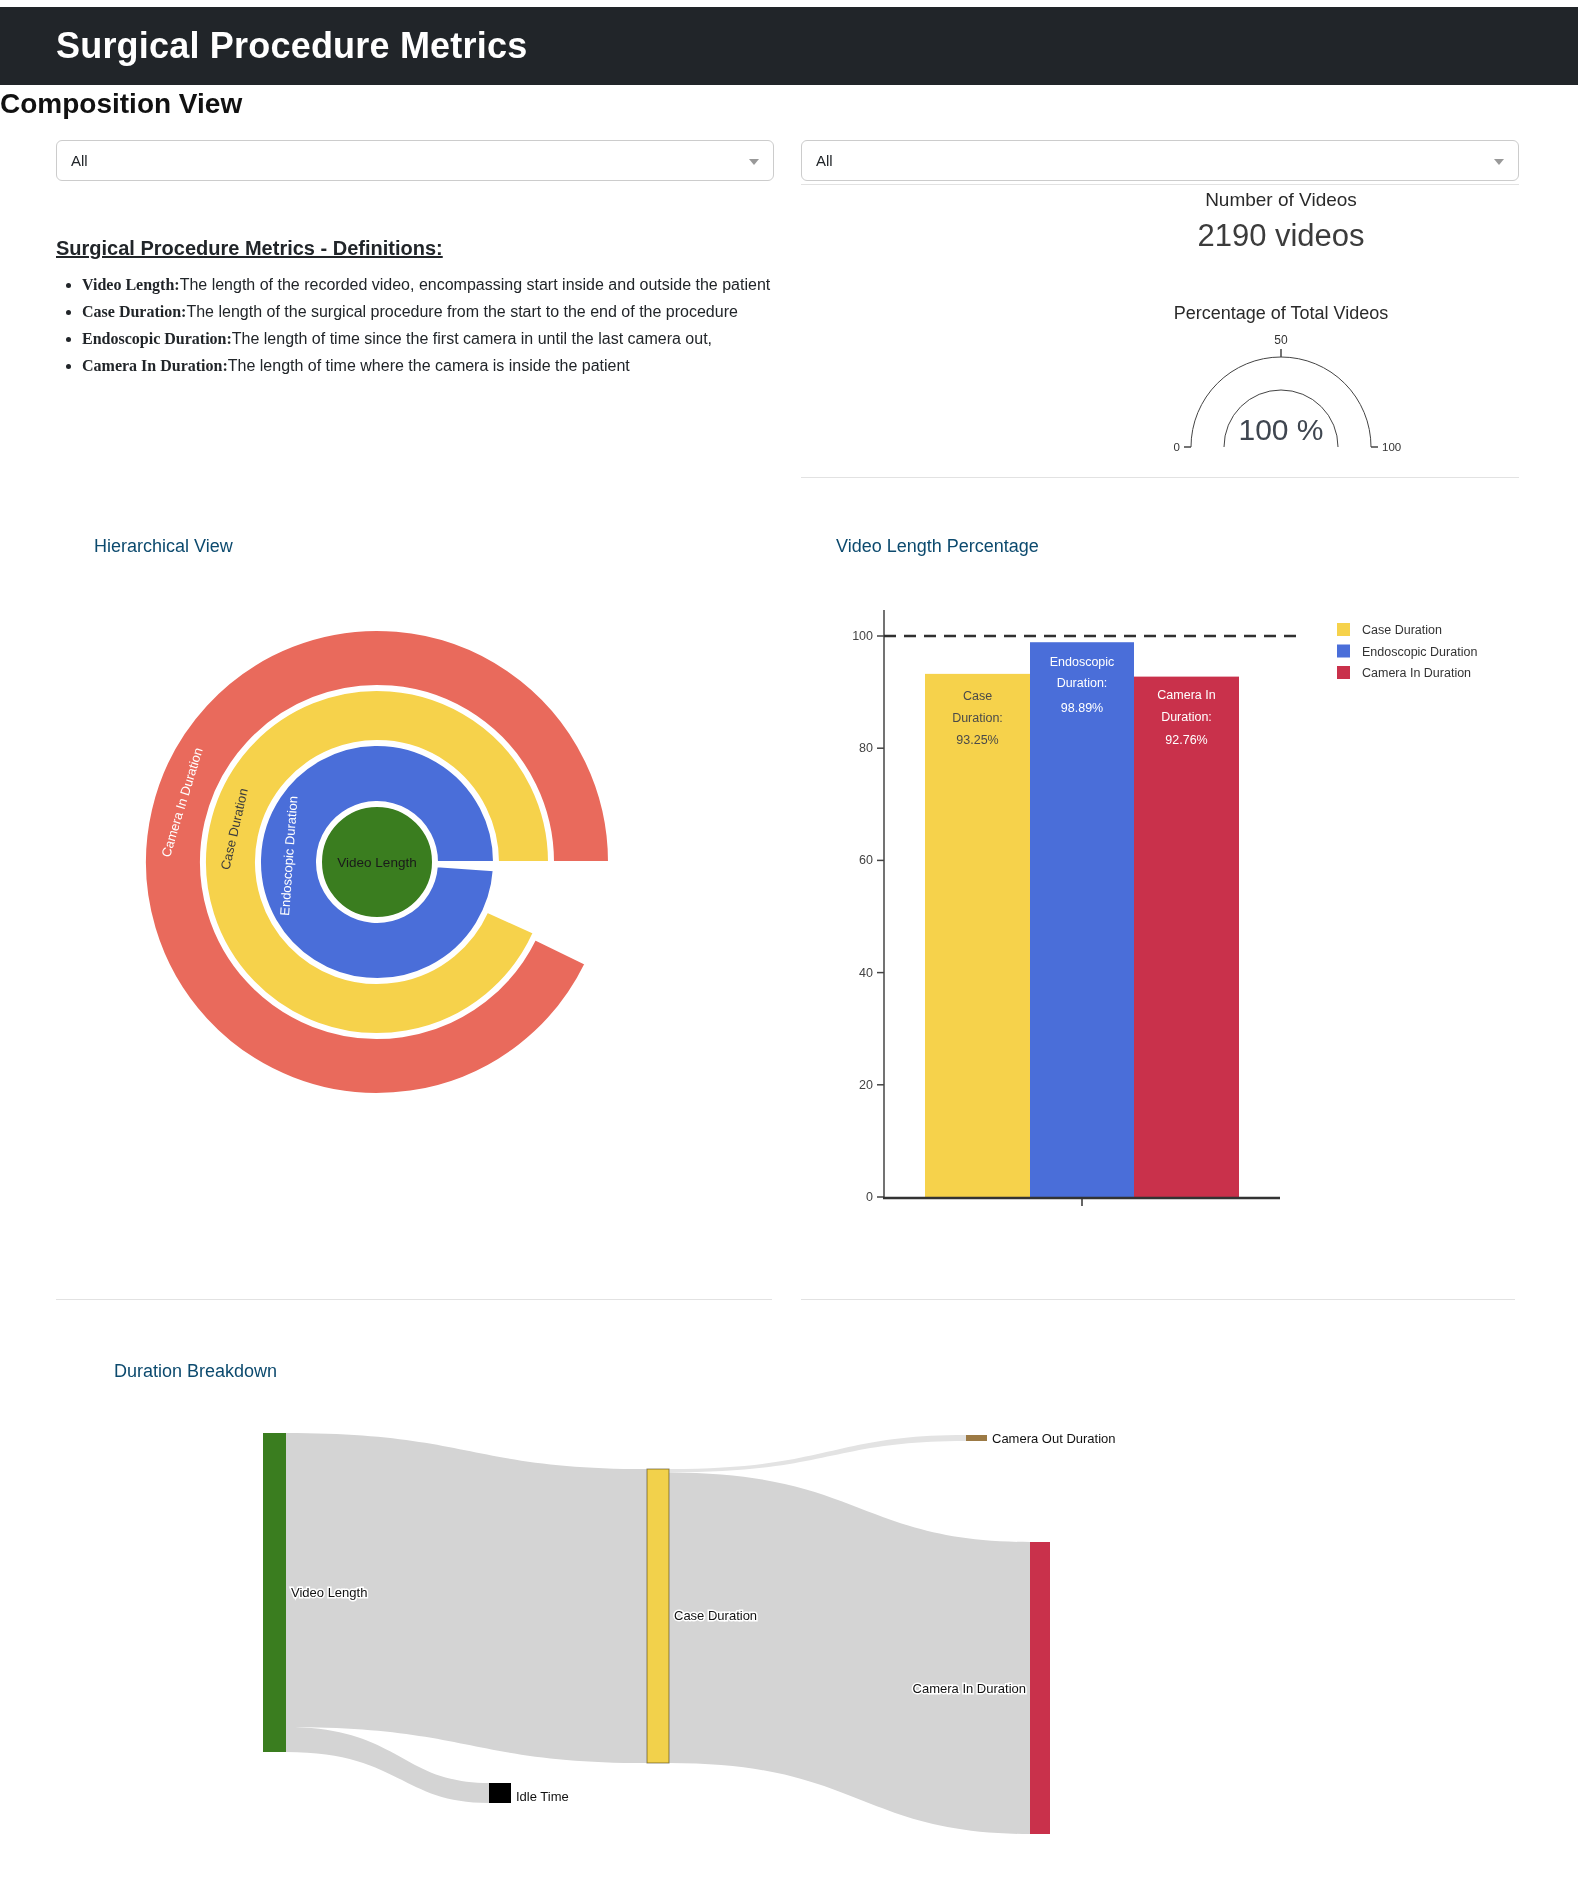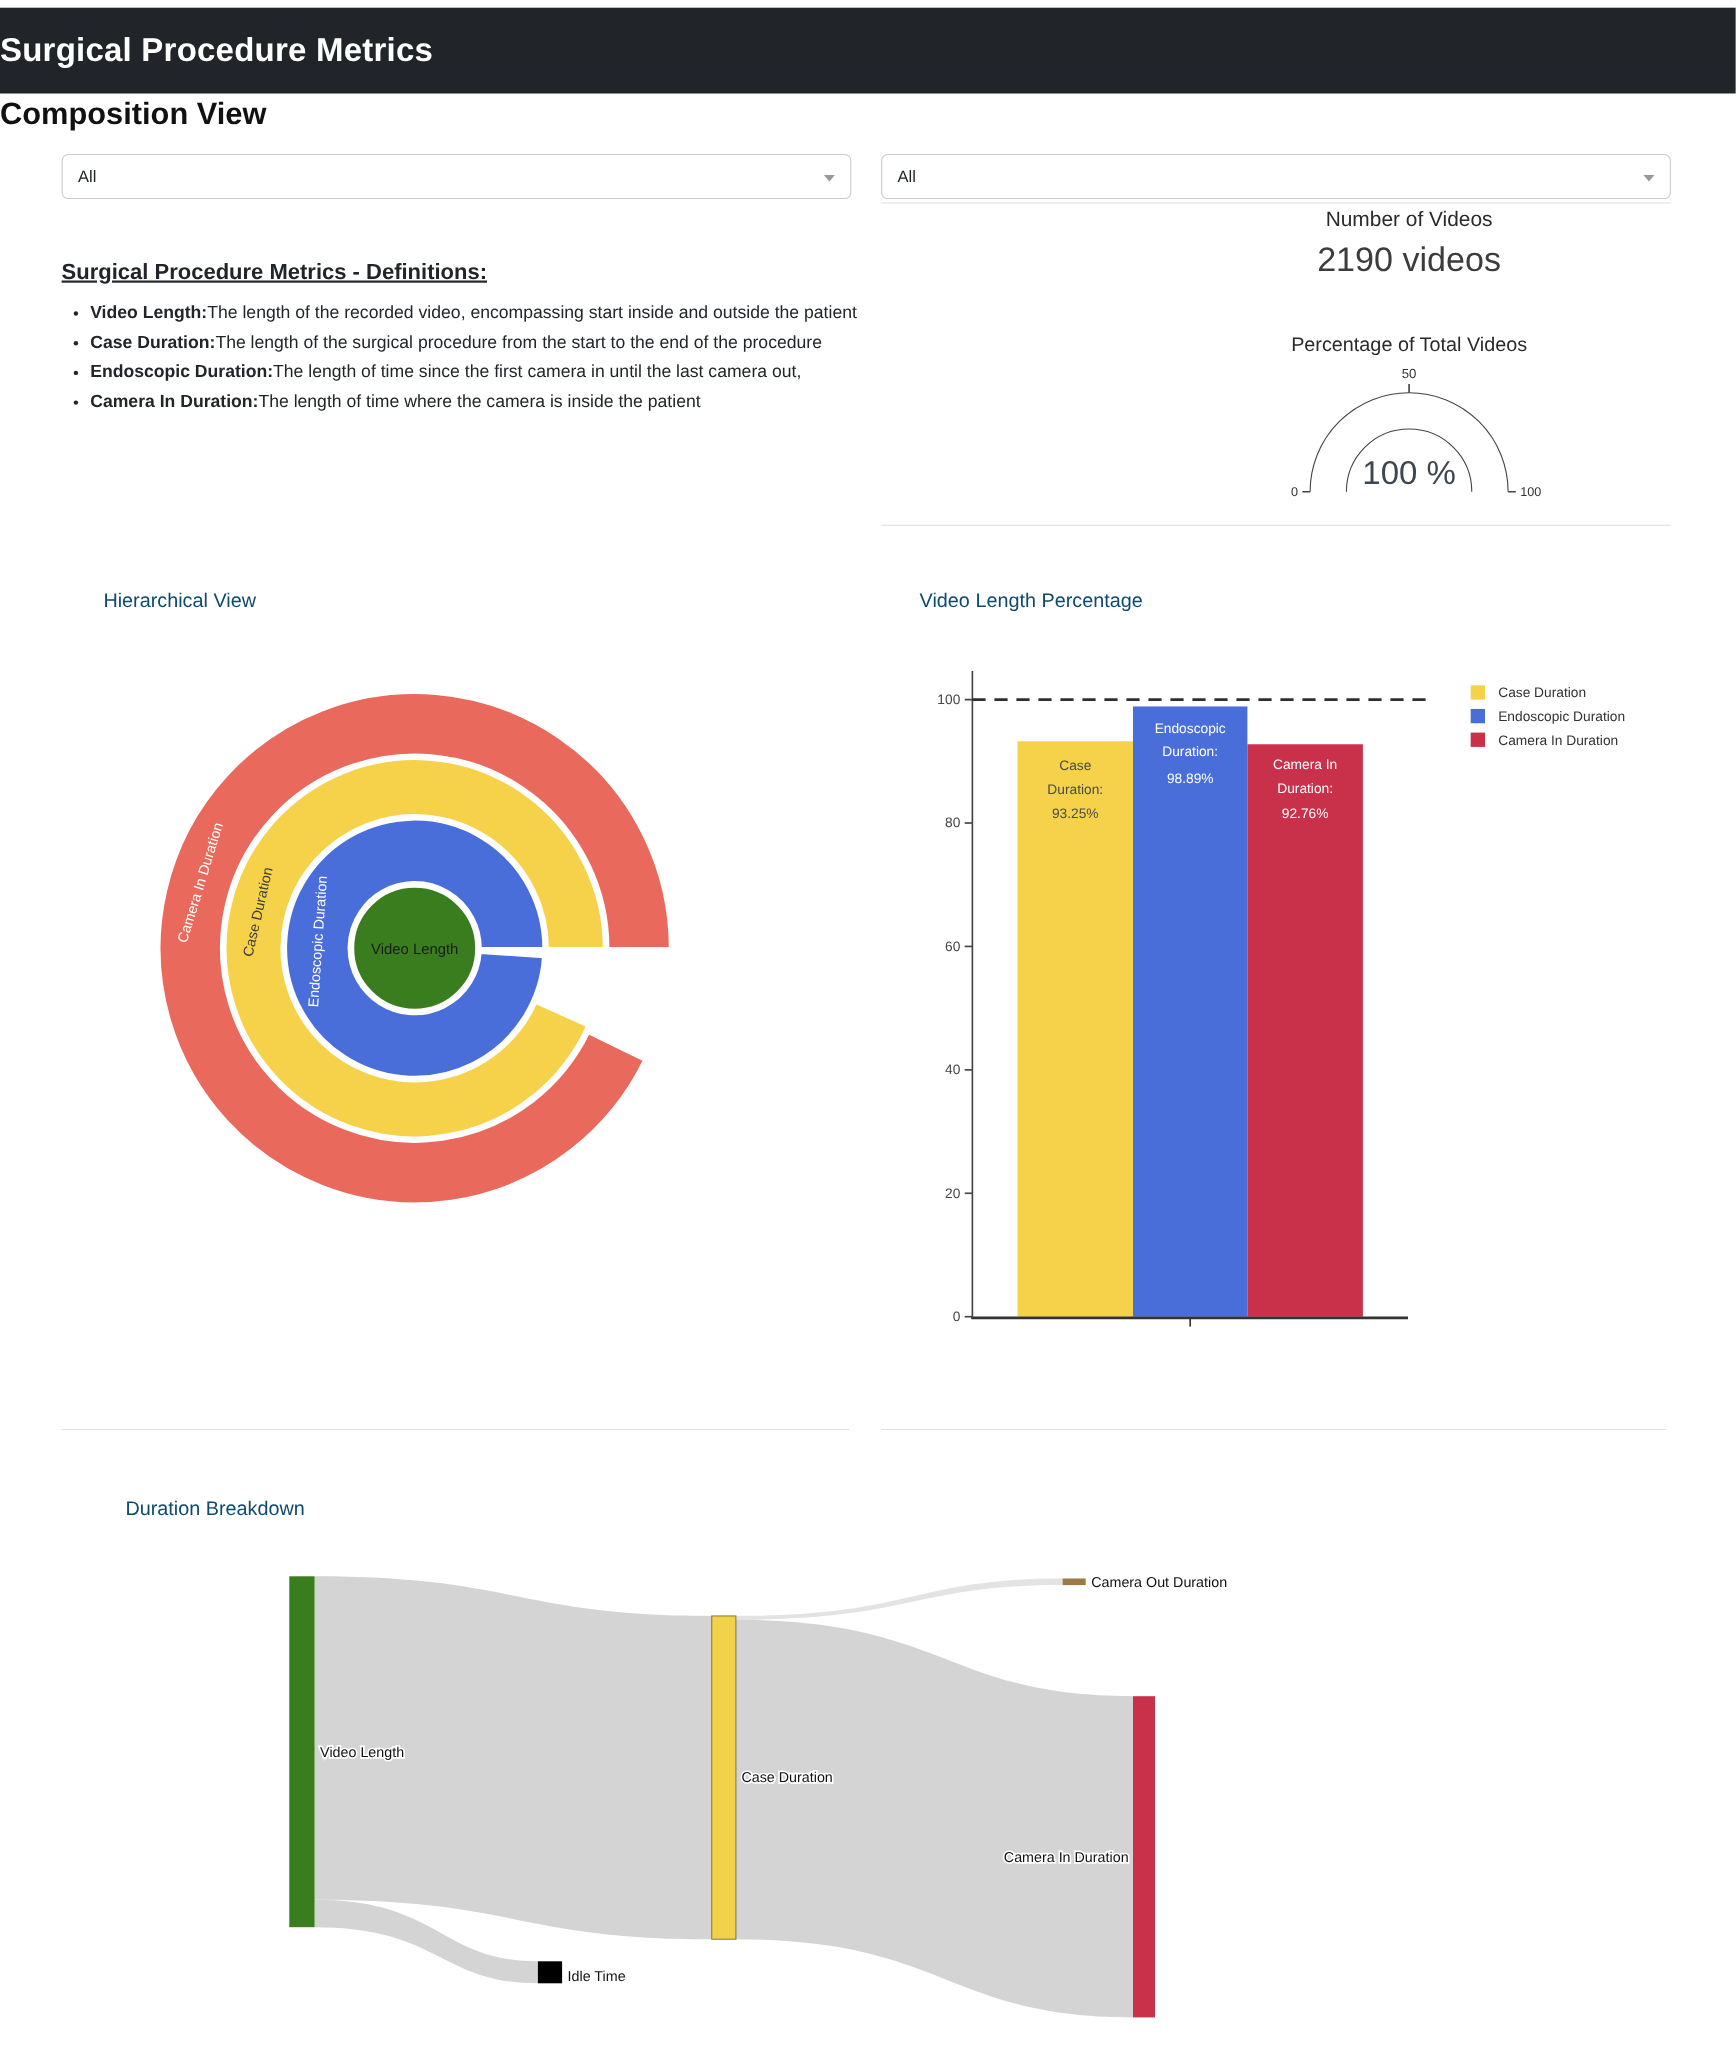--- a/index.html
+++ b/index.html
@@ -5,42 +5,42 @@
   * { box-sizing: border-box; margin: 0; padding: 0; }
   html,body { background:#fff; }
   body {
     width:1578px; height:1882px; position:relative; overflow:hidden;
     font-family:"Liberation Sans", sans-serif; color:#212529;
   }
   .header {
     position:absolute; left:0; top:7px; width:1578px; height:78px;
     background:#212529; display:flex; align-items:center;
   }
-  .app-title { color:#fff; font-size:30px; font-weight:600; letter-spacing:.2px; }
+  .app-title { color:#fff; font-size:36px; font-weight:600; margin-left:56px; letter-spacing:.2px; }
   .tabs { position:absolute; right:67px; top:19px; display:flex; gap:6px; }
   .tab {
     height:40px; padding:0 17px; border-radius:8px; font-size:15.5px;
     background:transparent; color:#848c93; border:1px solid #4a5056; cursor:pointer;
     font-family:"Liberation Sans", sans-serif;
   }
   .tab.active { background:#fff; color:#000; border:1px solid #fff; font-weight:500; }
   .view-title { position:absolute; top:88px; left:0; width:1362px; text-align:left; font-size:28px; font-weight:700; color:#111; }
   .select {
     position:absolute; top:140px; height:41px; border:1px solid #ccc; border-radius:6px;
     background:#fff; display:flex; align-items:center; padding:4px 14px; font-size:15px; color:#212529; cursor:pointer;
   }
   .select .caret {
     position:absolute; right:14px; top:18px; width:0; height:0;
     border-left:5px solid transparent; border-right:5px solid transparent; border-top:6px solid #999;
   }
   .definitions { position:absolute; left:56px; top:197px; width:730px; }
   .definitions h2 { font-size:20px; font-weight:700; text-decoration:underline; color:#212529;margin-top:40px; }
   .definitions ul { margin-top:16px; padding-left:26px; }
   .definitions li { font-size:16px; margin-bottom:9px; color:#212529; }
-  .definitions li b { font-weight:700; }
+  .definitions li b { font-weight:700;font-family:Liberation Serif, serif; }
   .hline { position:absolute; height:1px; background:#e2e2e2; }
   .stats-count-title { position:absolute; left:1037px; top:189px; width:488px; text-align:center; font-size:19px; color:#2a2a2a; }
   .stats-count-value { position:absolute; left:1037px; top:218px; width:488px; text-align:center; font-size:31px; color:#3c3c3c; }
   .gauge-title { position:absolute; left:1037px; top:303px; width:488px; text-align:center; font-size:18px; color:#2a2a2a; }
   .chart-title { position:absolute; font-size:18px; color:#0c4a6e; }
   svg text { font-family:"Liberation Sans", sans-serif; }
 </style>
 </head>
 <body>
 

